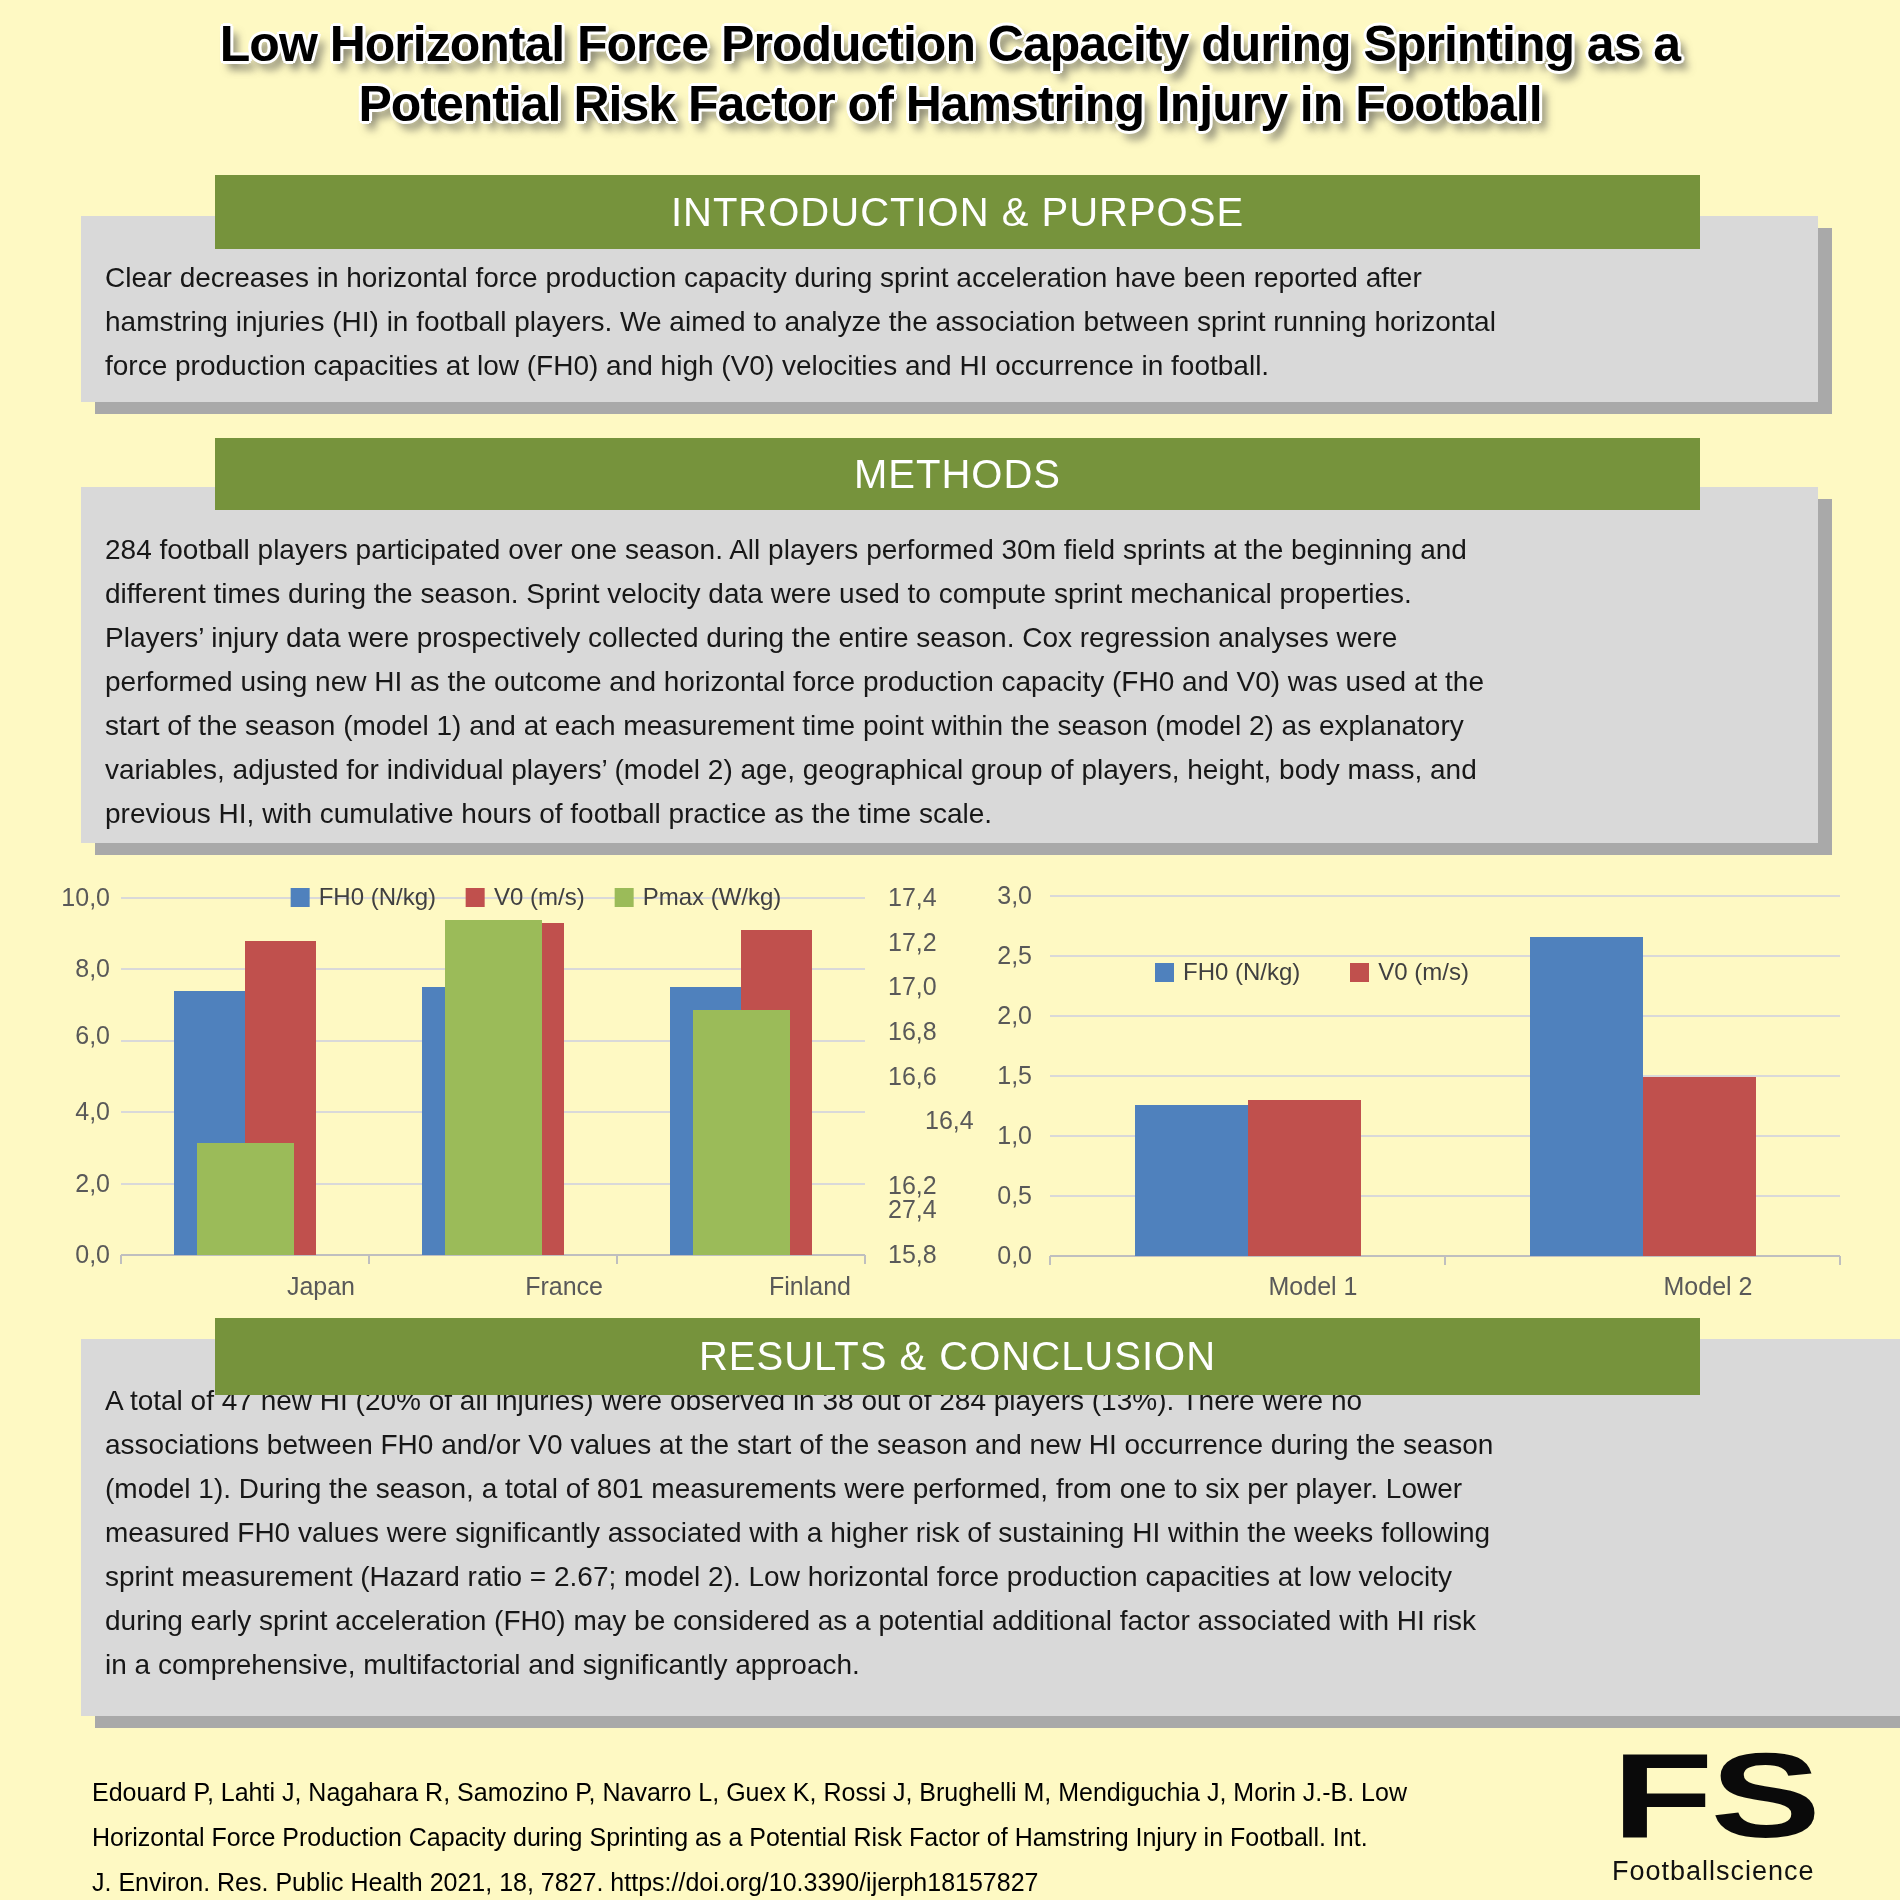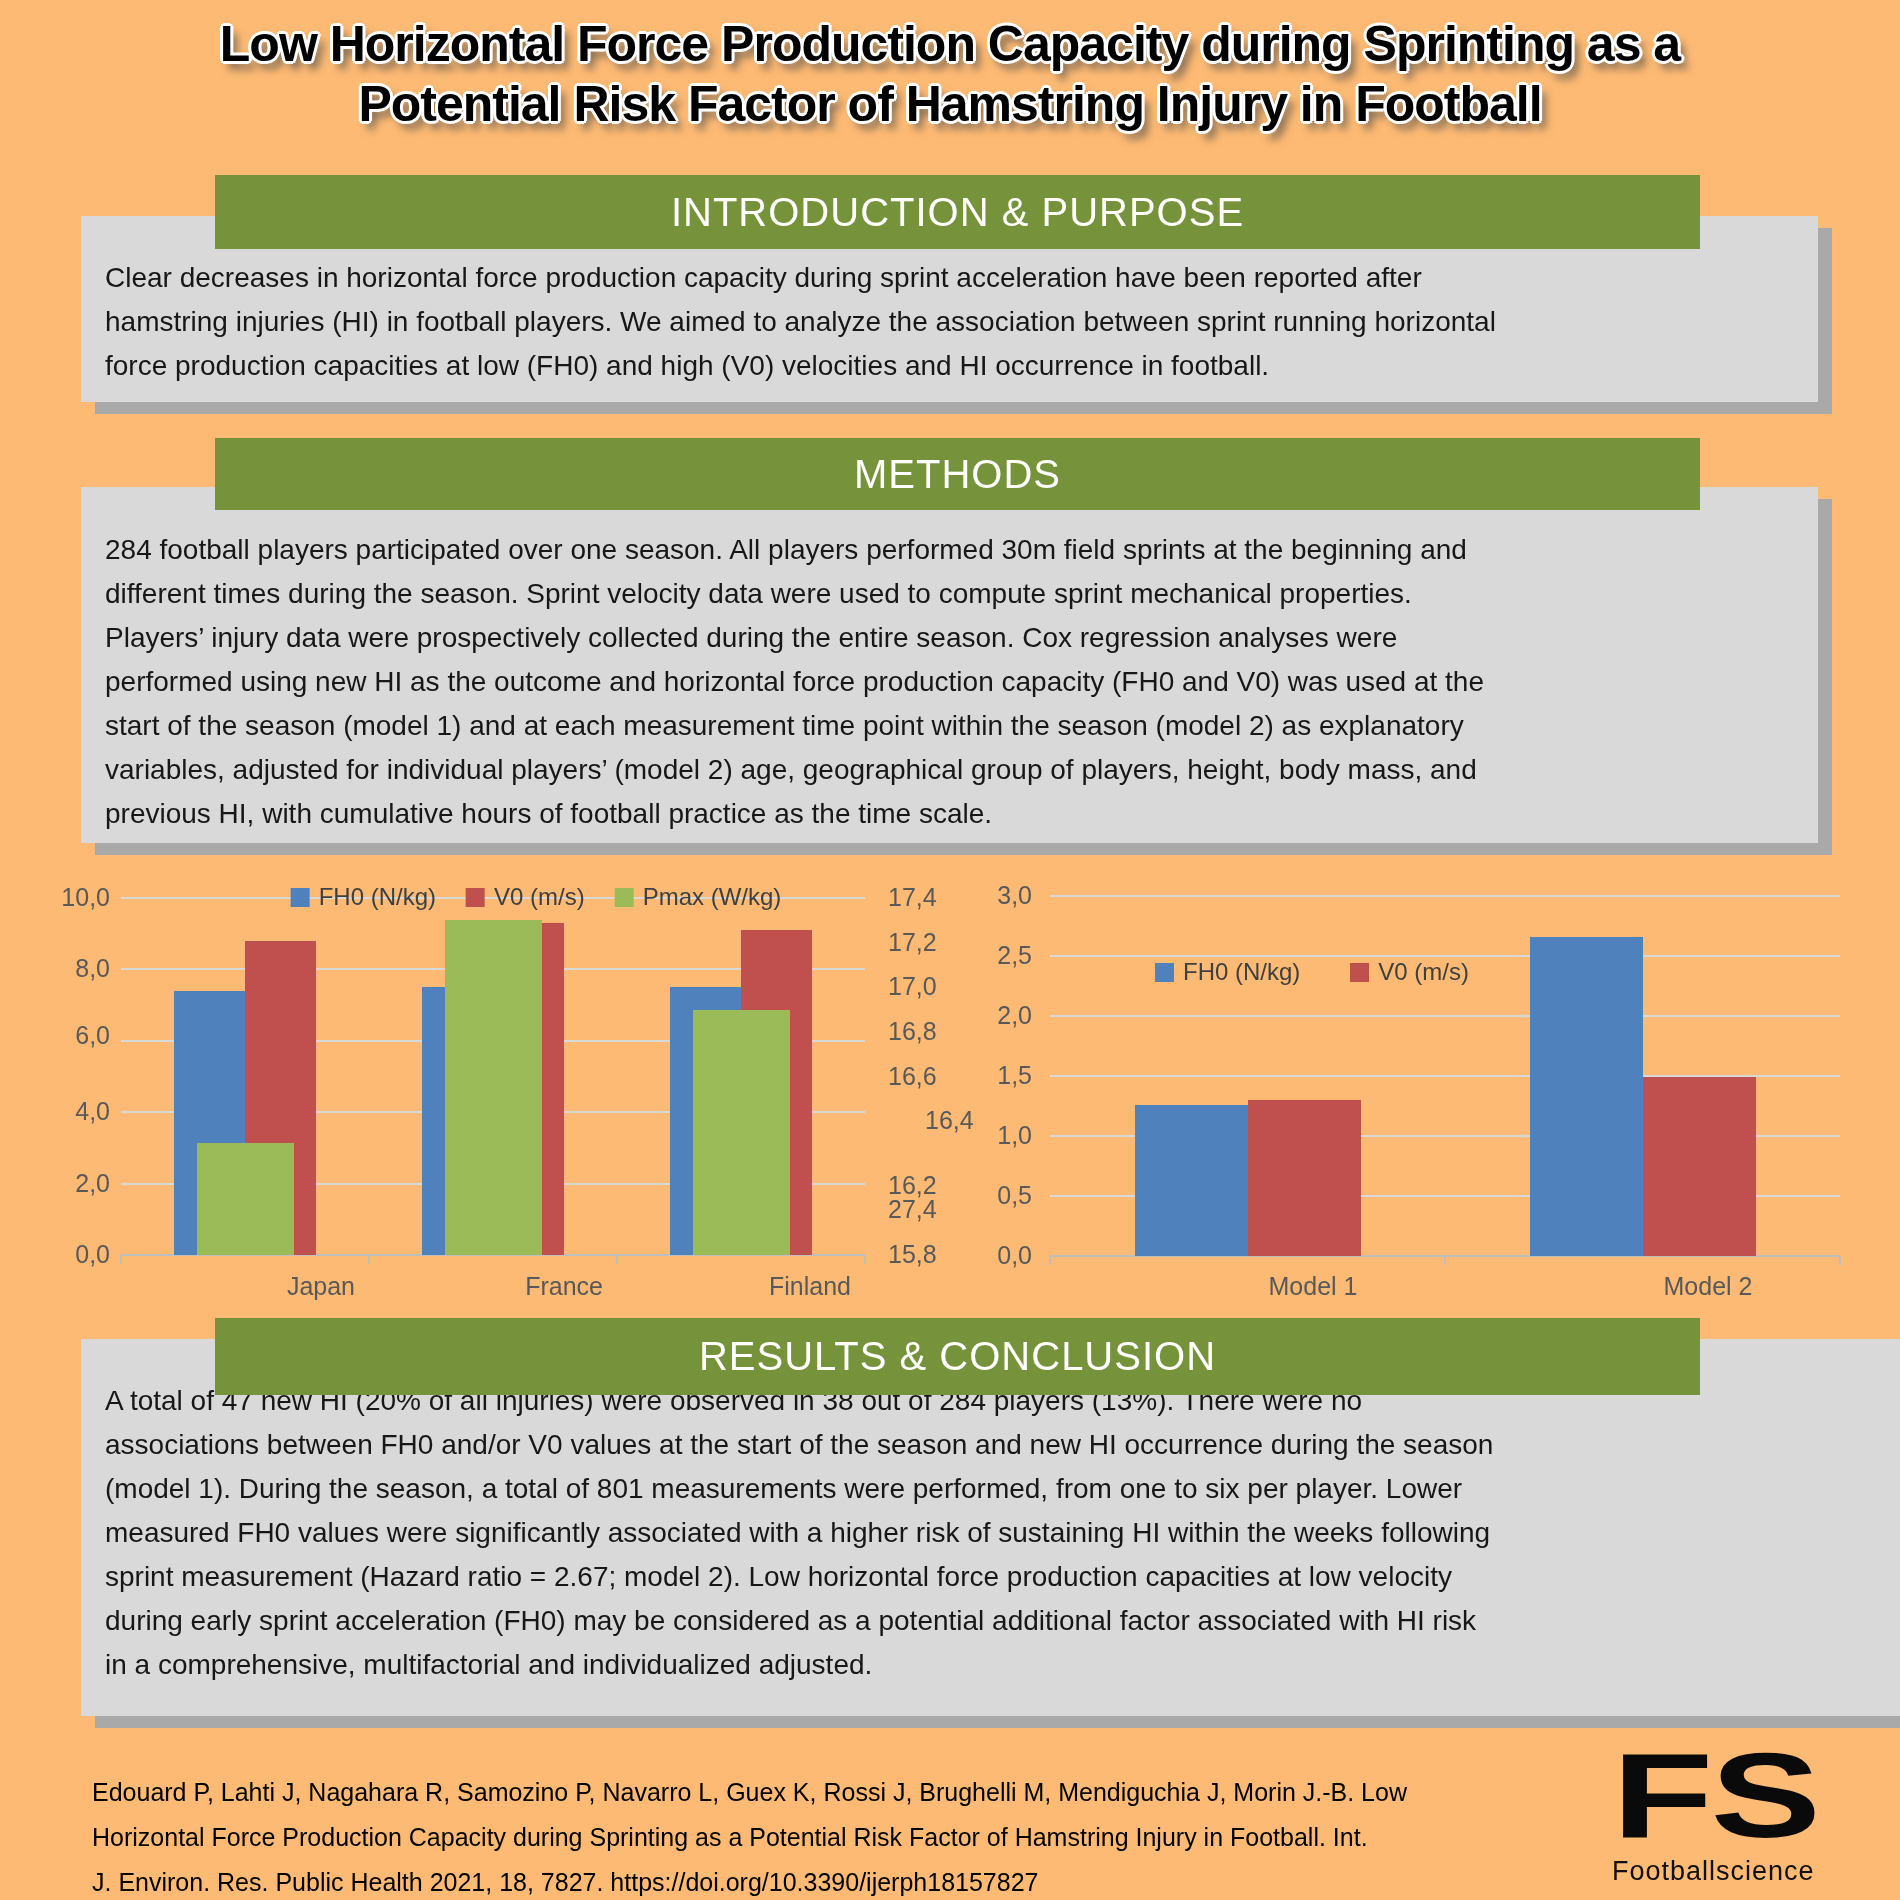--- a/index.html
+++ b/index.html
@@ -1,17 +1,17 @@
 <!DOCTYPE html>
 <html><head>
 <meta charset="utf-8">
 <style>
   html,body{margin:0;padding:0;}
   body{font-family:"Liberation Sans",sans-serif;background:#ffffff;}
-  .page{position:relative;width:1900px;height:1900px;background:#fdba74;overflow:hidden;}
+  .page{position:relative;width:1900px;height:1900px;background:#fef9c3;overflow:hidden;}
 
   .title{position:absolute;left:0;top:14px;width:1900px;text-align:center;z-index:5;}
   .title-line{
     font-size:50px;font-weight:700;color:#000;line-height:60px;letter-spacing:-1px;
     text-shadow:
       -2px -2px 0 #fff, 2px -2px 0 #fff, -2px 2px 0 #fff, 2px 2px 0 #fff,
       0 -3px 0 #fff, 0 3px 0 #fff, -3px 0 0 #fff, 3px 0 0 #fff,
       6px 8px 9px rgba(70,70,70,0.75);
   }
 
@@ -180,21 +180,21 @@
     </div>
 
   <div class="graybox" id="box-results">
     <div class="body-lines bl-results">
         <div class="body-line">A total of 47 new HI (20% of all injuries) were observed in 38 out of 284 players (13%). There were no</div>
         <div class="body-line">associations between FH0 and/or V0 values at the start of the season and new HI occurrence during the season</div>
         <div class="body-line">(model 1). During the season, a total of 801 measurements were performed, from one to six per player. Lower</div>
         <div class="body-line">measured FH0 values were significantly associated with a higher risk of sustaining HI within the weeks following</div>
         <div class="body-line">sprint measurement (Hazard ratio = 2.67; model 2). Low horizontal force production capacities at low velocity</div>
         <div class="body-line">during early sprint acceleration (FH0) may be considered as a potential additional factor associated with HI risk</div>
-        <div class="body-line">in a comprehensive, multifactorial and individualized adjusted.</div>
+        <div class="body-line">in a comprehensive, multifactorial and significantly approach.</div>
       </div>
   </div>
   <div class="greenbar" id="bar-results">
     <span>RESULTS &amp; CONCLUSION</span>
   </div>
 
   <div class="citation">
       <div class="body-line">Edouard P, Lahti J, Nagahara R, Samozino P, Navarro L, Guex K, Rossi J, Brughelli M, Mendiguchia J, Morin J.-B. Low</div>
       <div class="body-line">Horizontal Force Production Capacity during Sprinting as a Potential Risk Factor of Hamstring Injury in Football. Int.</div>
       <div class="body-line">J. Environ. Res. Public Health 2021, 18, 7827. https://doi.org/10.3390/ijerph18157827</div>

